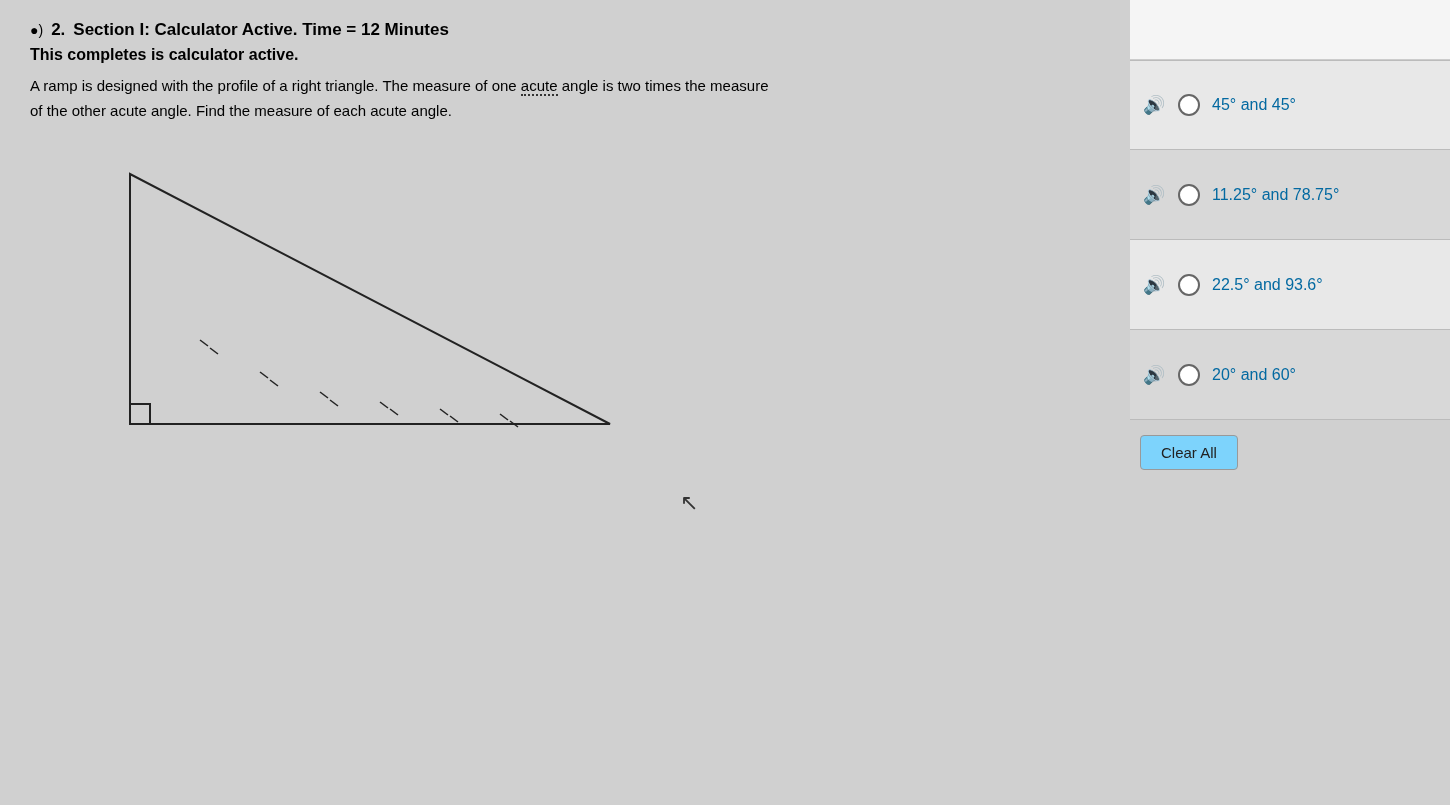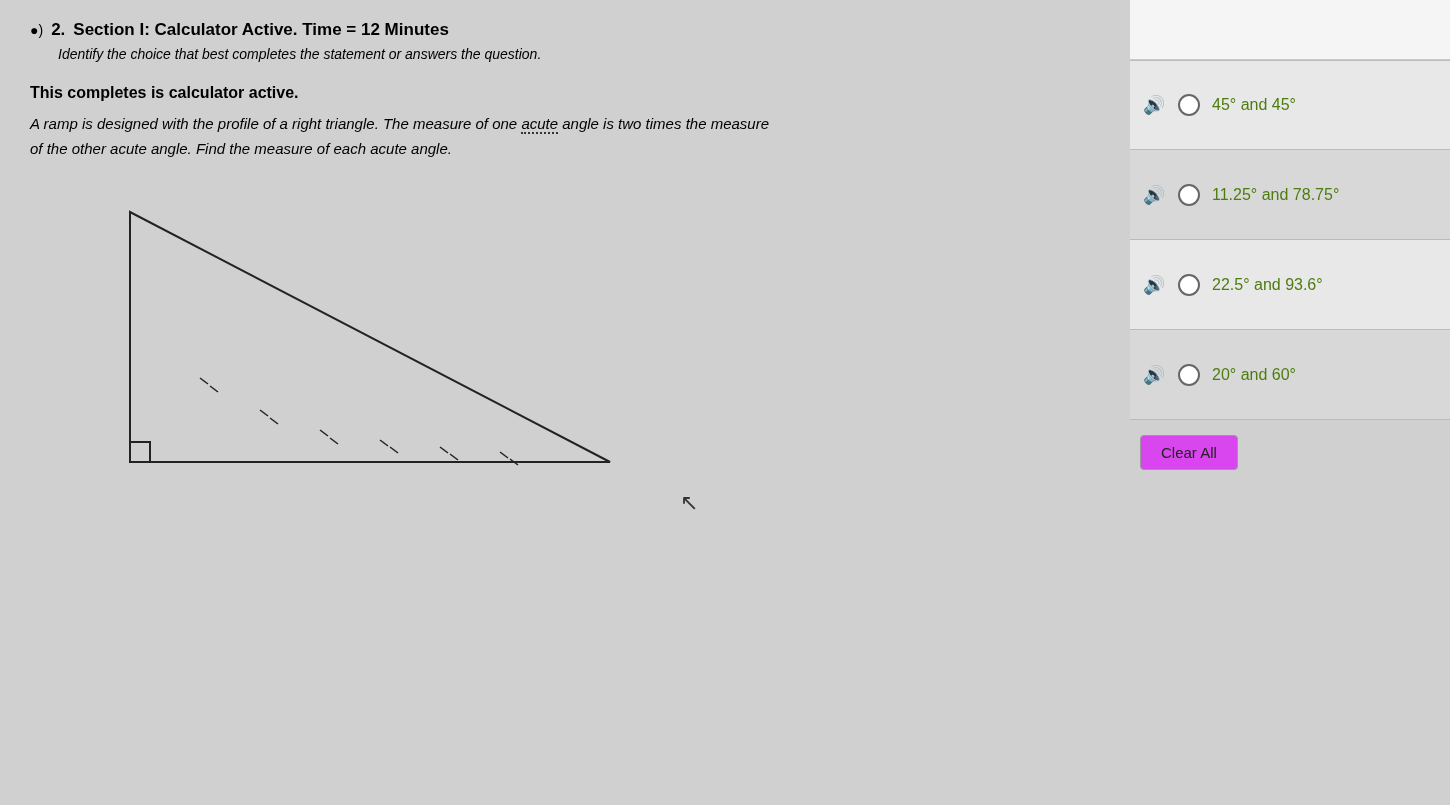--- a/index.html
+++ b/index.html
@@ -83,34 +83,34 @@
       border-radius: 50%;
       border: 2px solid #666;
       background: white;
       margin-right: 12px;
       cursor: pointer;
       flex-shrink: 0;
     }
 
     .answer-text {
       font-size: 16px;
-      color: #4d7c0f;
+      color: #0369a1;
       font-family: Arial, sans-serif;
       text-align: center;
     }
 
     .clear-all-container {
       padding: 15px 10px;
       display: flex;
       justify-content: flex-start;
     }
 
     .clear-all-btn {
       padding: 8px 20px;
-      background-color: #d946ef;
+      background-color: #7dd3fc;
       border: 1px solid #999;
       border-radius: 4px;
       font-size: 15px;
       cursor: pointer;
       color: #222;
     }
 
     
     .top-right-rect {
       position: absolute;
@@ -128,25 +128,24 @@
 <div class="main-container">
 
   <div class="left-panel">
 
     <div style="display:flex; align-items:baseline; gap:8px; margin-bottom:6px;">
       <span style="font-size:14px;">●)</span>
       <span style="font-size:17px; font-weight:bold;">2.</span>
       <span style="font-size:17px; font-weight:bold;">Section I: Calculator Active. Time = 12 Minutes</span>
     </div>
 
-    <div style="font-size:14px; font-style:italic; margin-bottom:22px; margin-left:28px;">Identify the choice that best completes the statement or answers the question.</div>
 
     <div style="font-size:16px; font-weight:bold; margin-bottom:10px;">This completes is calculator active.</div>
 
-    <div style="font-size:15px; line-height:1.65; max-width:750px; margin-bottom:20px;font-style:italic;">
+    <div style="font-size:15px; line-height:1.65; max-width:750px; margin-bottom:20px;">
       A ramp is designed with the profile of a right triangle. The measure of one
       <span style="border-bottom: 2px dotted #333;">acute</span> angle is two times the measure of the other acute angle. Find the
       measure of each acute angle.
     </div>
 
     <div class="triangle-container">
       <svg class="triangle-svg" width="520" height="310" viewBox="0 0 520 310">
 
         <polygon points="20,280 20,30 500,280" fill="none" stroke="#222" stroke-width="2"></polygon>
 

